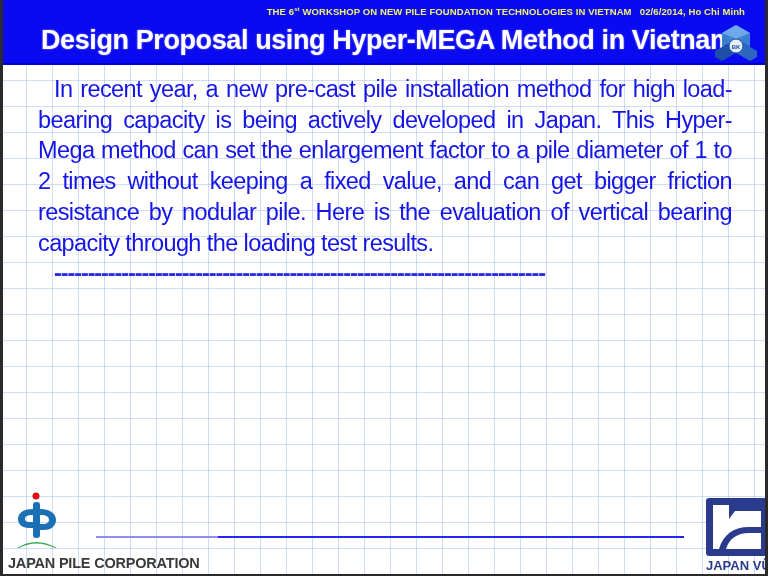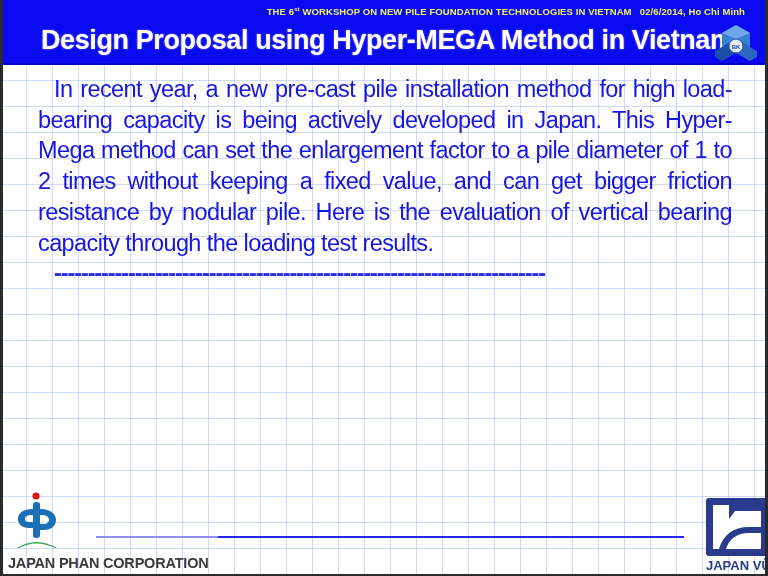--- a/index.html
+++ b/index.html
@@ -95,21 +95,21 @@
     <div class="sep">-------------------------------------------------------------------------</div>
   </div>
 
   <svg class="jp-logo" viewBox="0 0 50 58">
     <circle cx="21" cy="4" r="3.5" fill="#e01010"></circle>
     <rect x="18" y="10" width="7" height="36" rx="3" fill="#1b6fb5"></rect>
     <path d="M18,17 C6,17 3,23 3,27 C3,32 7,36 14,36 L18,36 L18,30 L14,30 C11,30 10,29 10,27 C10,25 11,23 18,23 Z" fill="#1b6fb5"></path>
     <path d="M25,17 C37,17 41,23 41,28 C41,34 36,38 29,38 L25,38 L25,32 L29,32 C32,32 34,30 34,28 C34,25 32,23 25,23 Z" fill="#1b6fb5"></path>
     <path d="M2,56 Q21,44 42,56 L40,56 Q21,47 4,56 Z" fill="#2ea84a"></path>
   </svg>
-  <div class="jp-name">JAPAN PHAN CORPORATION</div>
+  <div class="jp-name">JAPAN PILE CORPORATION</div>
 
   <div class="footer-line-light"></div>
   <div class="footer-line"></div>
 
   <svg class="pv-logo" viewBox="0 0 64 60">
     <rect x="1" y="1" width="62" height="58" rx="3" fill="#2a3a8c"></rect>
     <path d="M8,8 L24,8 L24,22 L30,14 L56,14 L56,52 L8,52 Z" fill="#ffffff"></path>
     <path d="M14,52 C18,38 28,30 44,30 L56,30 L56,36 L44,36 C32,36 24,42 21,52 Z" fill="#2a3a8c"></path>
   </svg>
   <div class="pv-name">JAPAN VŨ</div>

